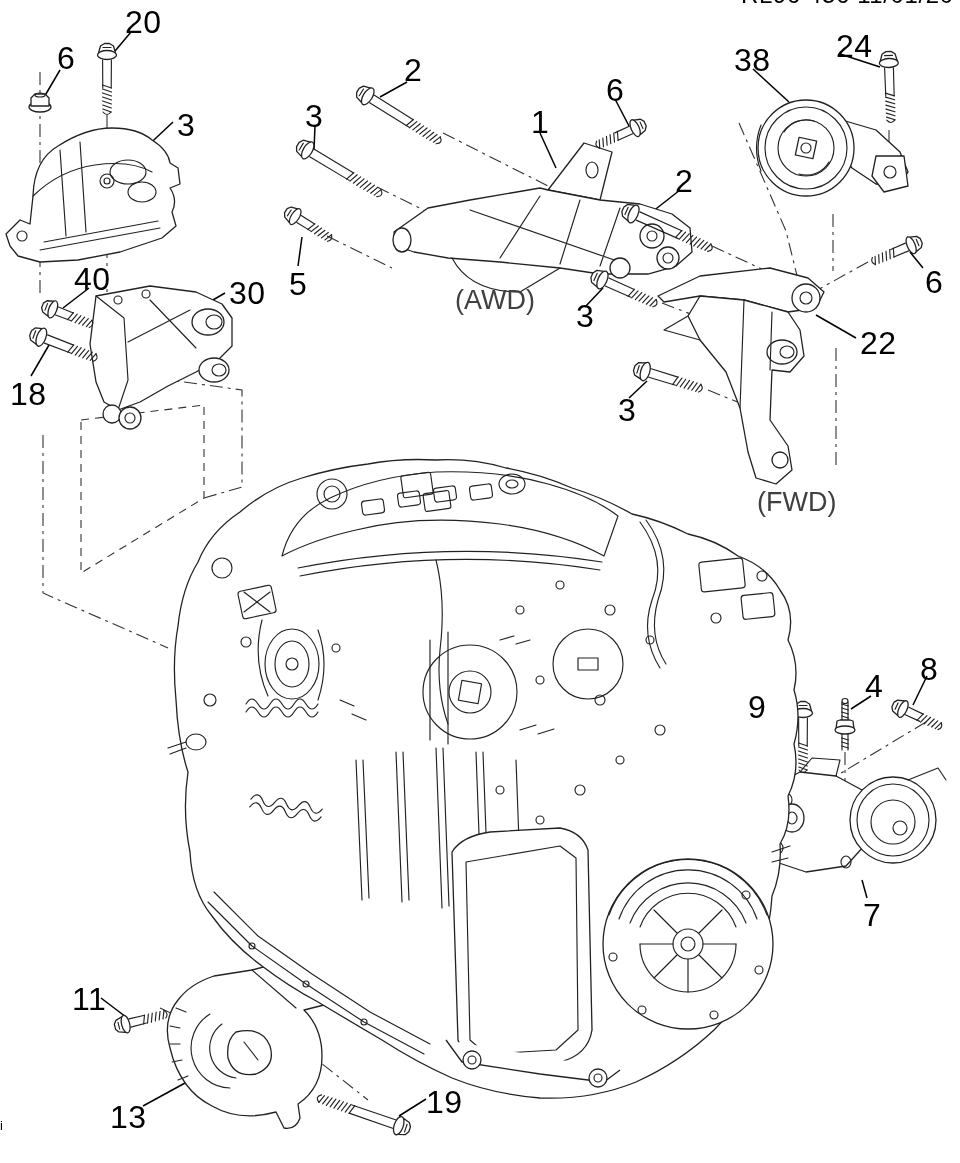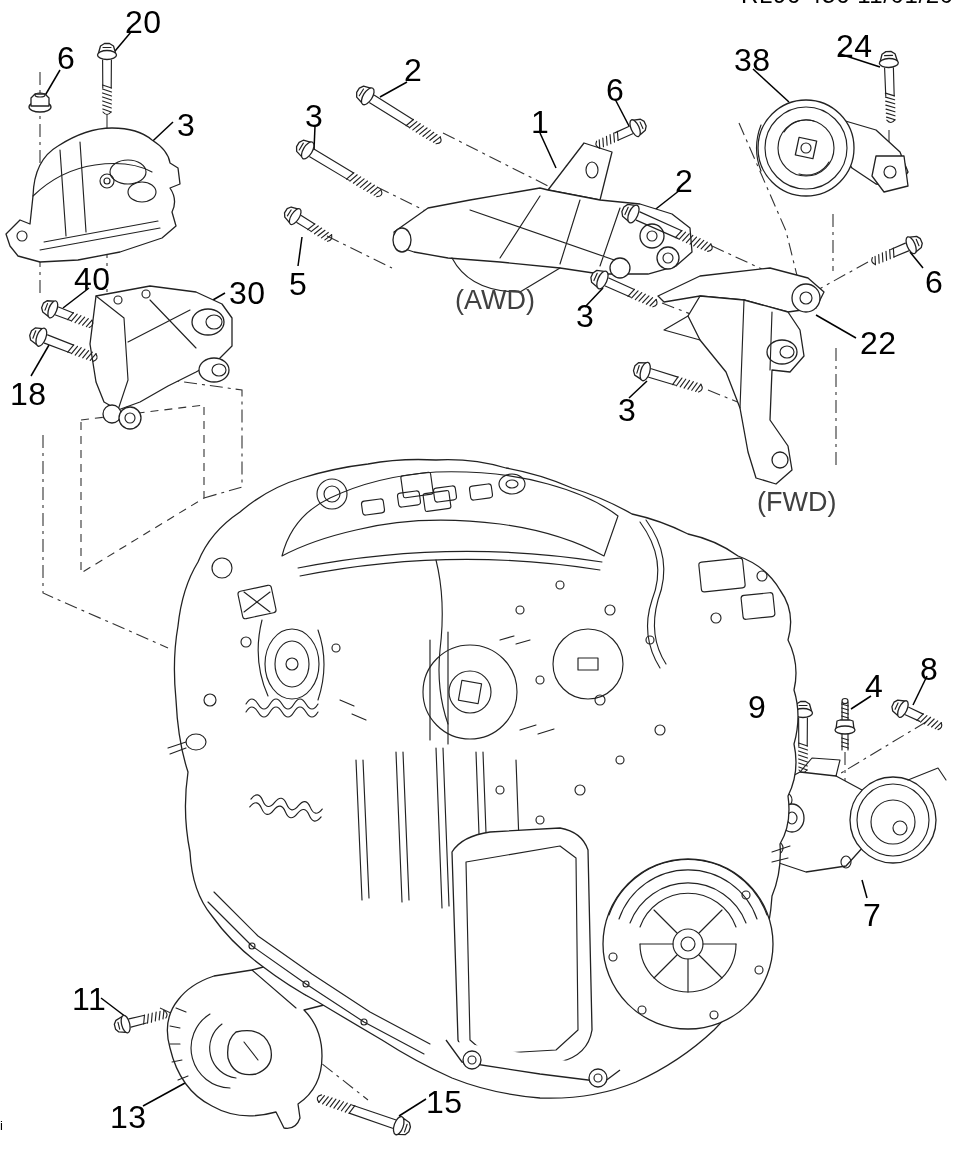--- a/index.html
+++ b/index.html
@@ -362,17 +362,17 @@
   <span class="callout" style="left:10px;top:378px">18</span>
   <span class="callout" style="left:576px;top:300px">3</span>
   <span class="callout" style="left:860px;top:327px">22</span>
   <span class="callout" style="left:618px;top:394px">3</span>
   <span class="callout" style="left:920px;top:653px">8</span>
   <span class="callout" style="left:865px;top:670px">4</span>
   <span class="callout" style="left:748px;top:691px">9</span>
   <span class="callout" style="left:863px;top:899px">7</span>
   <span class="callout" style="left:72px;top:983px">11</span>
   <span class="callout" style="left:110px;top:1101px">13</span>
-  <span class="callout" style="left:426px;top:1086px">15</span>
+  <span class="callout" style="left:426px;top:1086px">19</span>
 
   <span class="caption" style="left:455px;top:287px">(AWD)</span>
   <span class="caption" style="left:757px;top:489px">(FWD)</span>
 </div>
 
 </body></html>

